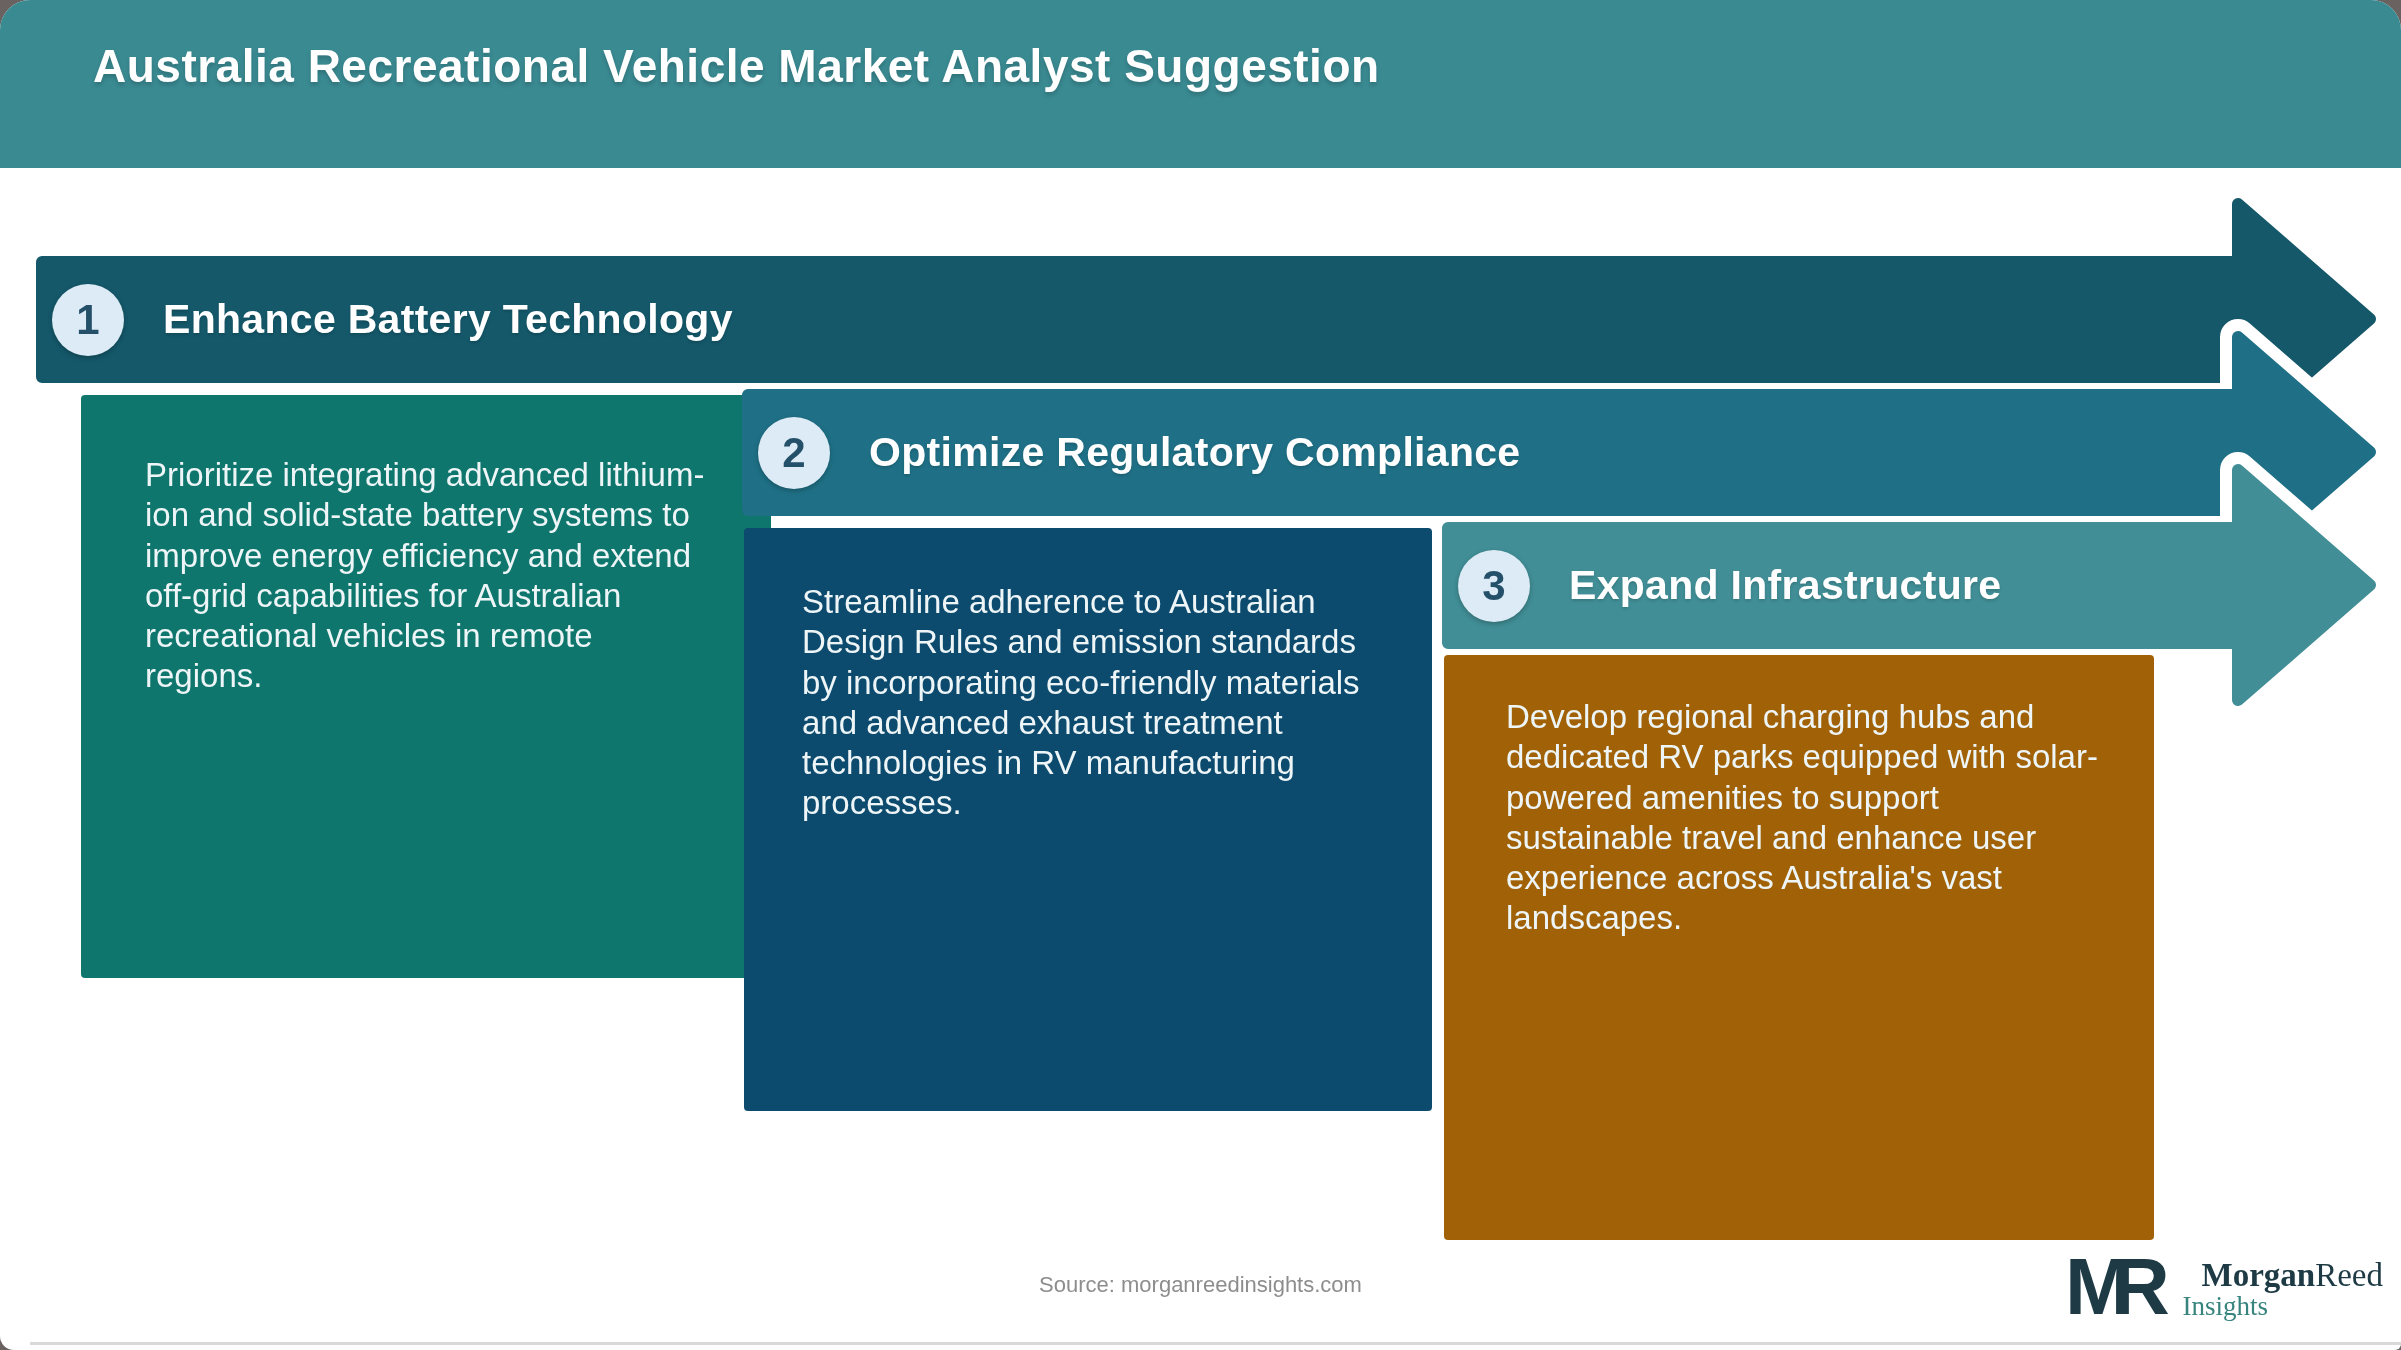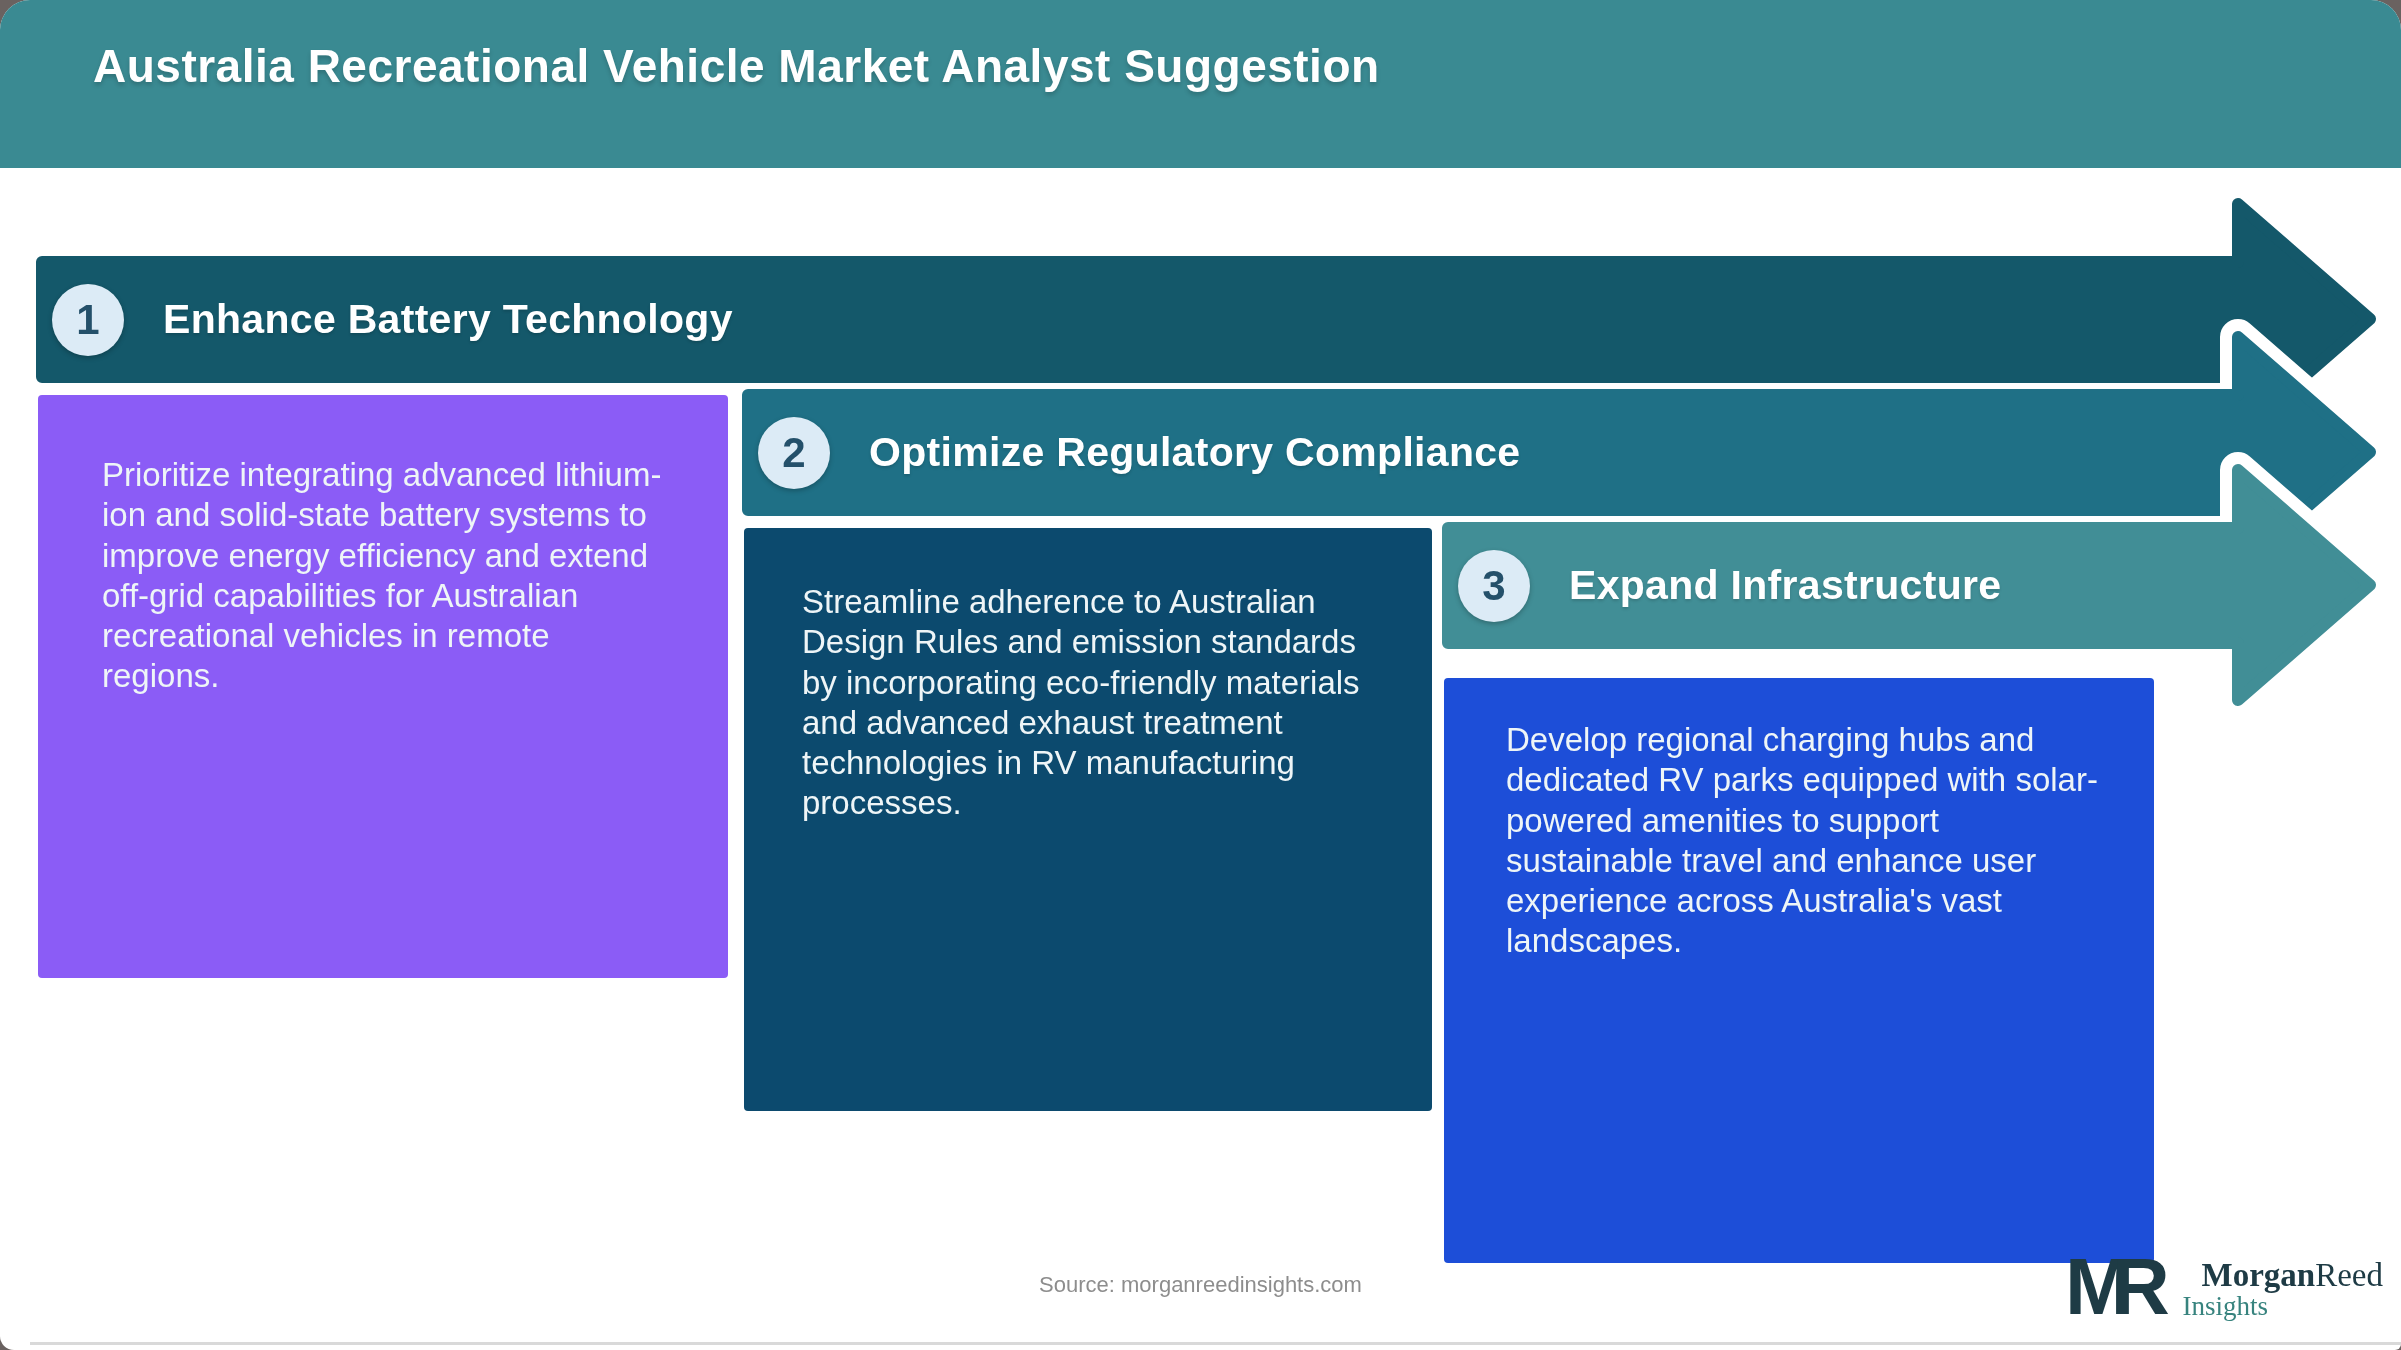--- a/index.html
+++ b/index.html
@@ -98,37 +98,37 @@
 
     <path fill="none" stroke="#ffffff" stroke-width="36" stroke-linejoin="round" stroke-linecap="round" d="M2238 532 L2238 470 L2370 585 L2238 700 L2238 639"></path>
 
     <path stroke-width="12" stroke-linejoin="round" stroke-linecap="round" d="M1448 528 L2238 528 L2238 470 L2370 585 L2238 700 L2238 643 L1448 643 Z" fill="#418e96" stroke="#418e96"></path>
   </svg>
 
   <div class="step-label l1">
     <span class="circle" style="background-color: rgb(220, 235, 246); color: rgb(36, 80, 106);">1</span>
     <h2 class="step-heading">Enhance Battery Technology</h2>
   </div>
-  <div class="box b1" style="background-color: #8b5cf6;">
+  <div class="box b1" style="background-color: #0f766e; margin-left: 43px;">
     <p>Prioritize integrating advanced lithium-ion and solid-state battery systems to improve energy efficiency and extend off-grid capabilities for Australian recreational vehicles in remote regions.</p>
   </div>
 
   <div class="step-label l2">
     <span class="circle" style="background-color: rgb(220, 235, 246); color: rgb(36, 80, 106);">2</span>
     <h2 class="step-heading">Optimize Regulatory Compliance</h2>
   </div>
   <div class="box b2" style="background-color: #0c4a6e;">
     <p>Streamline adherence to Australian Design Rules and emission standards by incorporating eco-friendly materials and advanced exhaust treatment technologies in RV manufacturing processes.</p>
   </div>
 
   <div class="step-label l3">
     <span class="circle" style="background-color: rgb(220, 235, 246); color: rgb(36, 80, 106);">3</span>
     <h2 class="step-heading">Expand Infrastructure</h2>
   </div>
-  <div class="box b3" style="background-color: #1d4ed8; margin-top: 23px;">
+  <div class="box b3" style="background-color: #a16207;">
     <p>Develop regional charging hubs and dedicated RV parks equipped with solar-powered amenities to support sustainable travel and enhance user experience across Australia's vast landscapes.</p>
   </div>
 
   <div class="source" style="color: rgb(141, 141, 141);">Source: morganreedinsights.com</div>
   <div class="bottom-line"></div>
 
   <div class="logo">
     <svg width="108" height="82" viewBox="0 0 108 82">
       <text x="0" y="66" font-family="Liberation Sans, sans-serif" font-weight="bold" font-size="80" fill="#1e3b45">M</text>
       <text x="47" y="66" font-family="Liberation Sans, sans-serif" font-weight="bold" font-size="80" fill="#1e3b45">R</text>

